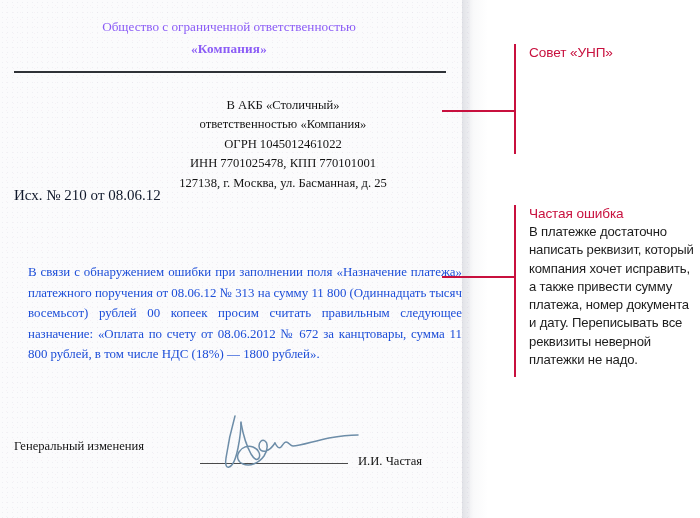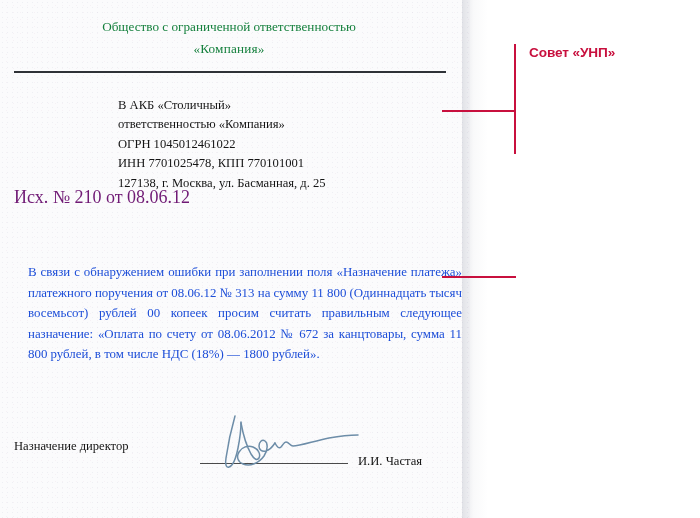--- a/index.html
+++ b/index.html
@@ -44,52 +44,52 @@
     background: linear-gradient(to right, rgba(120,125,145,.20), rgba(140,145,165,.05) 45%, rgba(255,255,255,0) 100%);
     pointer-events: none;
   }
 
   .letterhead {
     position: absolute;
     left: 0;
     top: 16px;
     width: 458px;
     text-align: center;
-    color: #15803d;
+    color: #8b5cf6;
     font-size: 13.2px;
     line-height: 22px;
   }
-  .letterhead .l2 { letter-spacing: .2px; }
+  .letterhead .l2 { letter-spacing: .2px; font-weight: bold; }
 
   .head-rule {
     position: absolute;
     left: 14px;
     top: 71px;
     width: 432px;
     height: 2px;
     background: #2f3237;
   }
 
   .addressee {
     position: absolute;
     right: 22px;
     top: 96px;
     width: 330px;
-    text-align: left;
+    text-align: center;
     color: #141414;
     font-size: 12.6px;
     line-height: 19.4px;
   }
 
   .outgoing {
     position: absolute;
     left: 14px;
     top: 187px;
-    color: #701a75;
-    font-size: 18px;
+    color: #0f172a;
+    font-size: 15px;
   }
 
   .body-text {
     position: absolute;
     left: 28px;
     top: 262px;
     width: 434px;
     color: #1d4ed8;
     font-size: 12.9px;
     line-height: 20.6px;
@@ -139,21 +139,21 @@
     position: absolute;
     left: 0;
     top: 0;
     width: 2px;
     background: #C8103E;
   }
   .note .note-inner { padding-left: 15px; }
   .note h4 {
     margin: 0 0 1px 0;
     font-family: "Liberation Sans", sans-serif;
-    font-weight: bold;
+    font-weight: normal;
     font-size: 13.6px;
     line-height: 17px;
     color: #C8103E;
     letter-spacing: -.1px;
   }
   .note p {
     margin: 0;
     font-family: "Liberation Sans", sans-serif;
     font-size: 13.1px;
     line-height: 18.3px;
@@ -197,21 +197,21 @@
       <div>127138, г. Москва, ул. Басманная, д. 25</div>
     </div>
 
     <div class="outgoing">Исх. № 210 от 08.06.12</div>
 
     <div class="body-text">
       <p>В связи с обнаружением ошибки при заполнении поля «Назначение платежа» платежного поручения от 08.06.12 № 313 на сумму 11 800 (Одиннадцать тысяч восемьсот) рублей 00 копеек просим считать правильным следующее назначение: «Оплата по счету от 08.06.2012 № 672 за канцтовары, сумма 11 800 рублей, в том числе НДС (18%) — 1800 рублей».</p>
     </div>
 
     <div class="sign-block">
-      <div>Назначение директор</div>
+      <div>Генеральный изменения</div>
     </div>
 
     <div class="sign-line"></div>
 
     <svg class="signature-ink" viewBox="0 0 150 58">
       <g fill="none" stroke="#6d8da8" stroke-width="1.5" stroke-linecap="round" stroke-linejoin="round">
         <path d="M25 2 C21 16, 18 30, 16 44 C15 50, 16 54, 19 53 C23 52, 26 44, 28 34 C30 24, 31 14, 31 8"></path>
         <path d="M31 9 C33 20, 36 31, 41 40 C44 45, 47 47, 49 44 C51 40, 48 35, 43 33 C38 31, 32 33, 29 38 C26 43, 28 48, 33 50 C40 53, 49 49, 54 42 C58 36, 58 29, 55 27 C52 25, 49 28, 49 32 C49 36, 52 38, 56 37 C60 36, 63 32, 65 29"></path>
         <path d="M65 29 C67 33, 69 35, 71 33 C73 31, 74 28, 76 28 C79 28, 80 32, 83 32 C90 32, 104 27, 119 24 C130 22, 140 21, 148 21"></path>
       </g>
@@ -225,14 +225,21 @@
   <div class="leader" id="leader-1"></div>
   <div class="leader" id="leader-2"></div>
 
   <div class="note" id="note-tip">
     <div class="rule"></div>
     <div class="note-inner">
       <h4>Совет «УНП»</h4>
     </div>
   </div>
 
+  <div class="note" id="note-error">
+    <div class="rule"></div>
+    <div class="note-inner">
+      <h4>Частая ошибка</h4>
+      <p>В платежке достаточно написать реквизит, который компания хочет исправить, а также привести сумму платежа, номер документа и дату. Переписывать все реквизиты неверной платежки не надо.</p>
+    </div>
+  </div>
 
 </div>
 
 </body></html>

